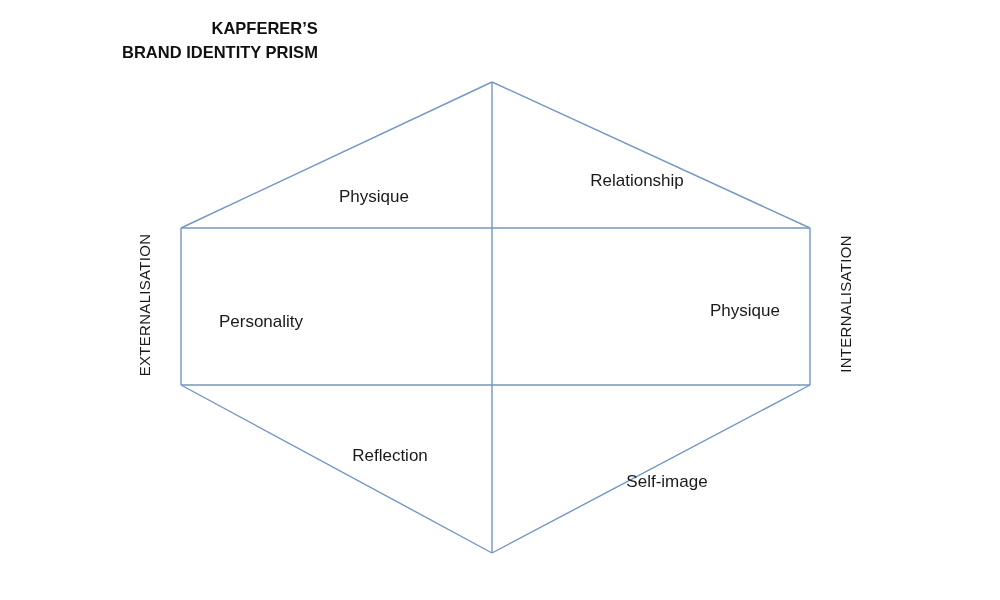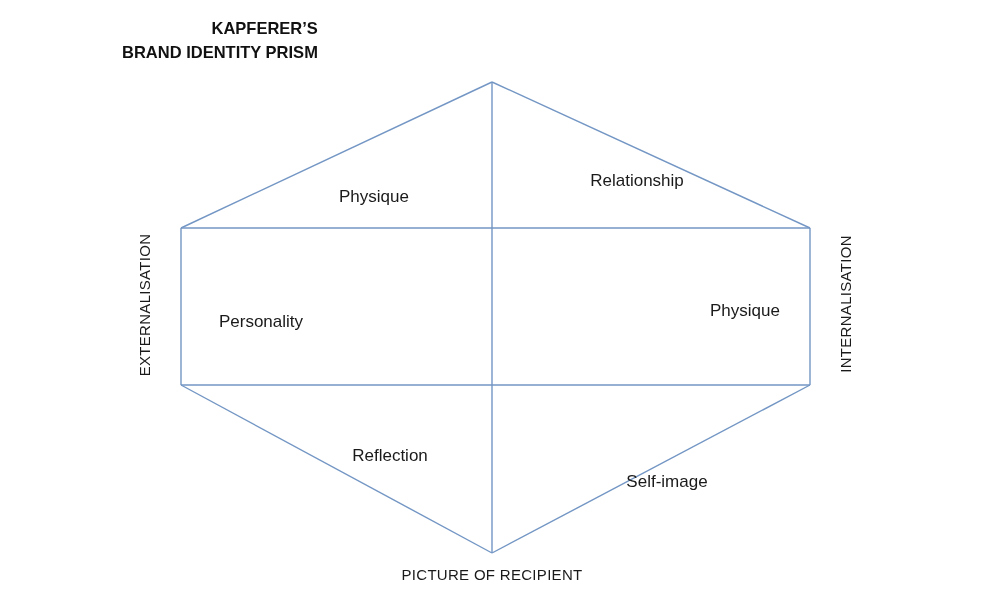--- a/index.html
+++ b/index.html
@@ -74,21 +74,20 @@
 
     <line x1="492" y1="82" x2="492" y2="553" stroke-width="1.4" stroke="#7396c4"></line>
   </svg>
 
   <div class="diagram-title">
     <div>KAPFERER’S</div>
     <div>BRAND IDENTITY PRISM</div>
   </div>
 
 
-  <div class="caps-label" style="left:492px; top:574px;">PICTURE OF RECIPIENT</div>
 
   <div class="caps-label rot-left" style="left:144px; top:305px;">EXTERNALISATION</div>
 
   <div class="caps-label rot-right" style="left:845px; top:304px;">INTERNALISATION</div>
 
   <div class="label" style="left:374px; top:197px;">Physique</div>
 
   <div class="label" style="left:637px; top:181px;">Relationship</div>
 
   <div class="label" style="left:261px; top:322px;">Personality</div>

